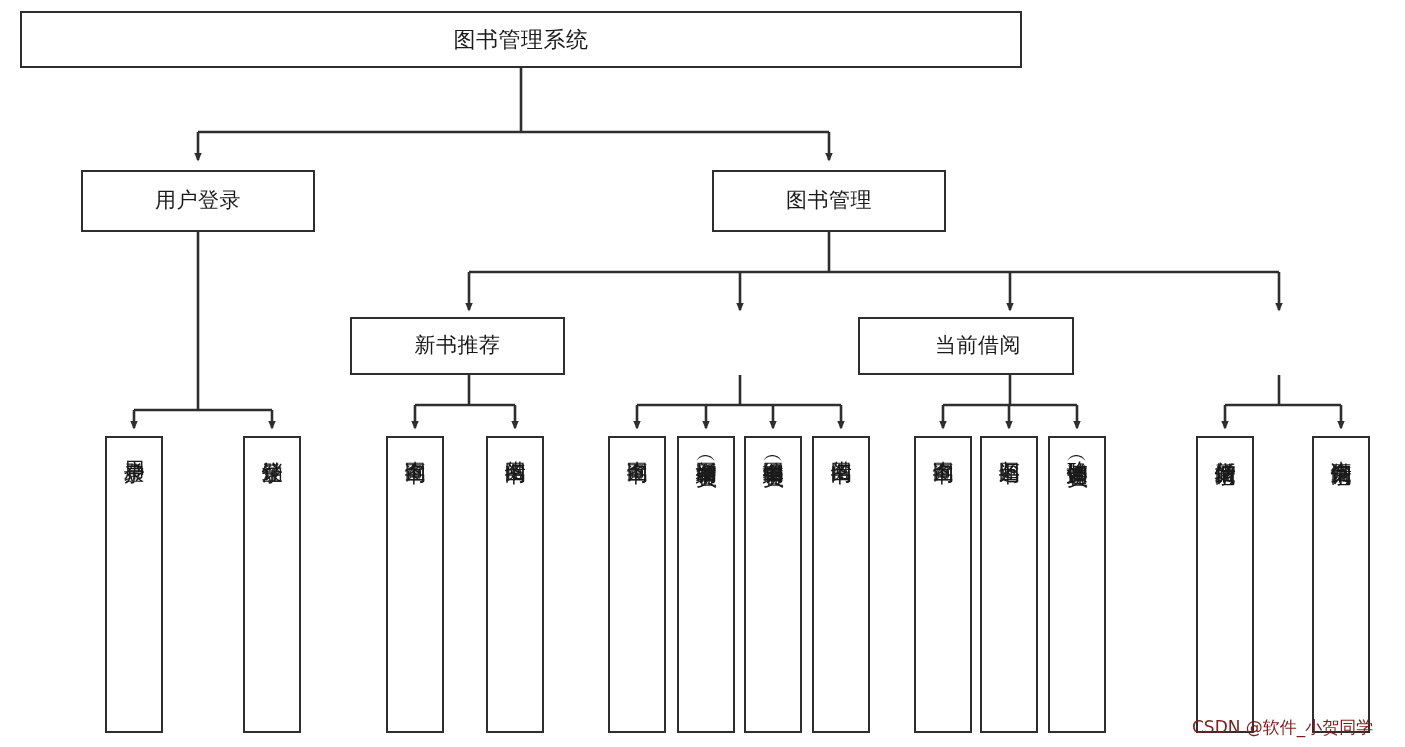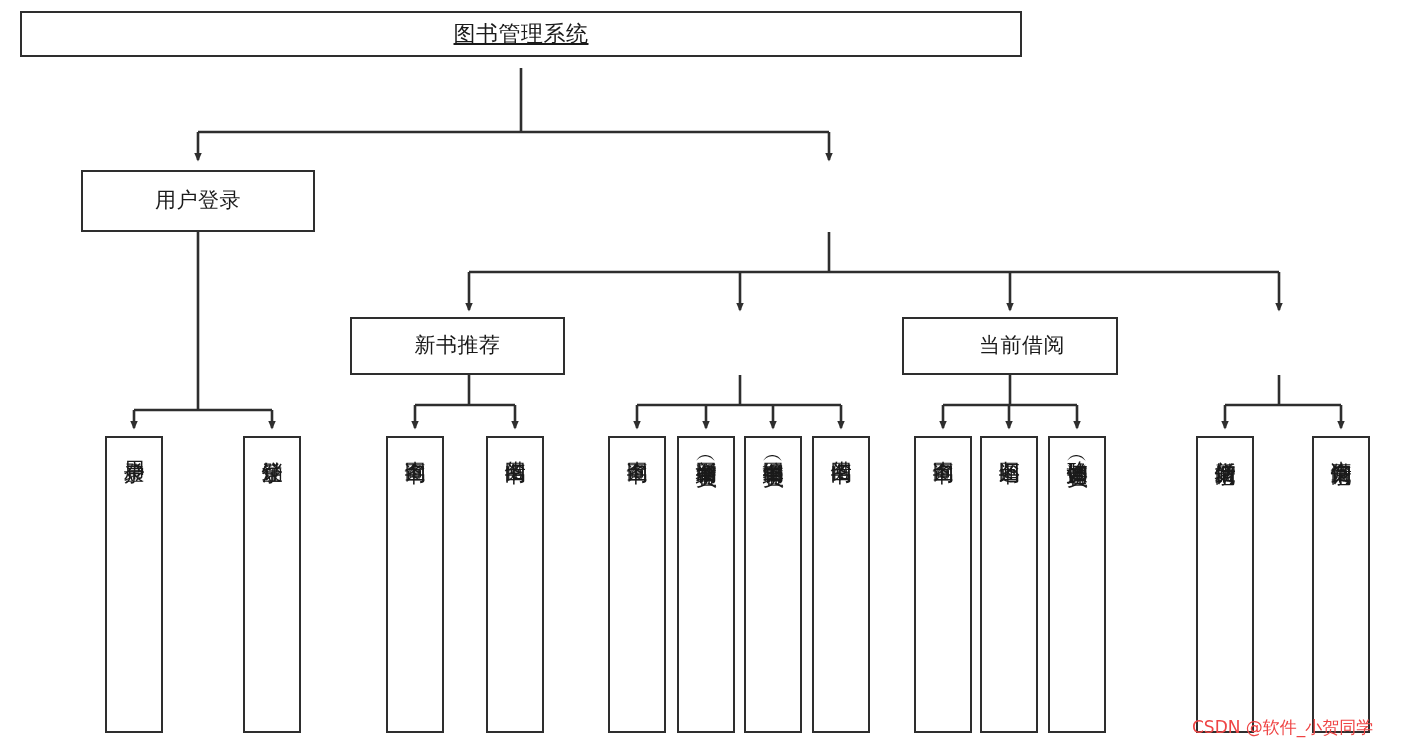--- a/index.html
+++ b/index.html
@@ -56,21 +56,21 @@
   .node.v .node-label {
     writing-mode: vertical-rl;
     text-orientation: upright;
     font-size: 21px;
     line-height: 1.08;
     letter-spacing: 1px;
     white-space: nowrap;
   }
   .watermark {
     position: absolute;
-    color: #ef4444;
+    color: #7f1d1d;
     font-size: 17px;
     white-space: nowrap;
     z-index: 5;
     font-family: "DejaVu Sans", "Liberation Sans", sans-serif;
   }
 </style>
 </head>
 <body>
 
 <div id="canvas">
@@ -118,32 +118,35 @@
       <path d="M1009,405 L1009,428" marker-end="url(#arrow)"></path>
       <path d="M1077,405 L1077,428" marker-end="url(#arrow)"></path>
 
       <path d="M1279,375 L1279,405"></path>
       <path d="M1225,405 L1341,405"></path>
       <path d="M1225,405 L1225,428" marker-end="url(#arrow)"></path>
       <path d="M1341,405 L1341,428" marker-end="url(#arrow)"></path>
     </g>
   </svg>
 
-  <div class="node h root" style="left:20px; top:11px; width:1002px; height:46px;text-decoration:underline;">
+  <div class="node h root" style="left:20px; top:11px; width:1002px; height:57px;">
     <span class="node-label">图书管理系统</span>
   </div>
 
   <div class="node h" style="left:81px; top:170px; width:234px; height:62px;">
     <span class="node-label">用户登录</span>
   </div>
+  <div class="node h" style="left:712px; top:170px; width:234px; height:62px;">
+    <span class="node-label">图书管理</span>
+  </div>
 
   <div class="node h" style="left:350px; top:317px; width:215px; height:58px;">
     <span class="node-label">新书推荐</span>
   </div>
-  <div class="node h" style="left:902px; top:317px; width:216px; height:58px;padding-left:24px;">
+  <div class="node h" style="left:858px; top:317px; width:216px; height:58px;padding-left:24px;">
     <span class="node-label">当前借阅</span>
   </div>
 
   <div class="node v" style="left:105px; top:436px; width:58px; height:297px;">
     <span class="node-label">用户登录</span>
   </div>
   <div class="node v" style="left:243px; top:436px; width:58px; height:297px;">
     <span class="node-label">注销登录</span>
   </div>
   <div class="node v" style="left:386px; top:436px; width:58px; height:297px;">

